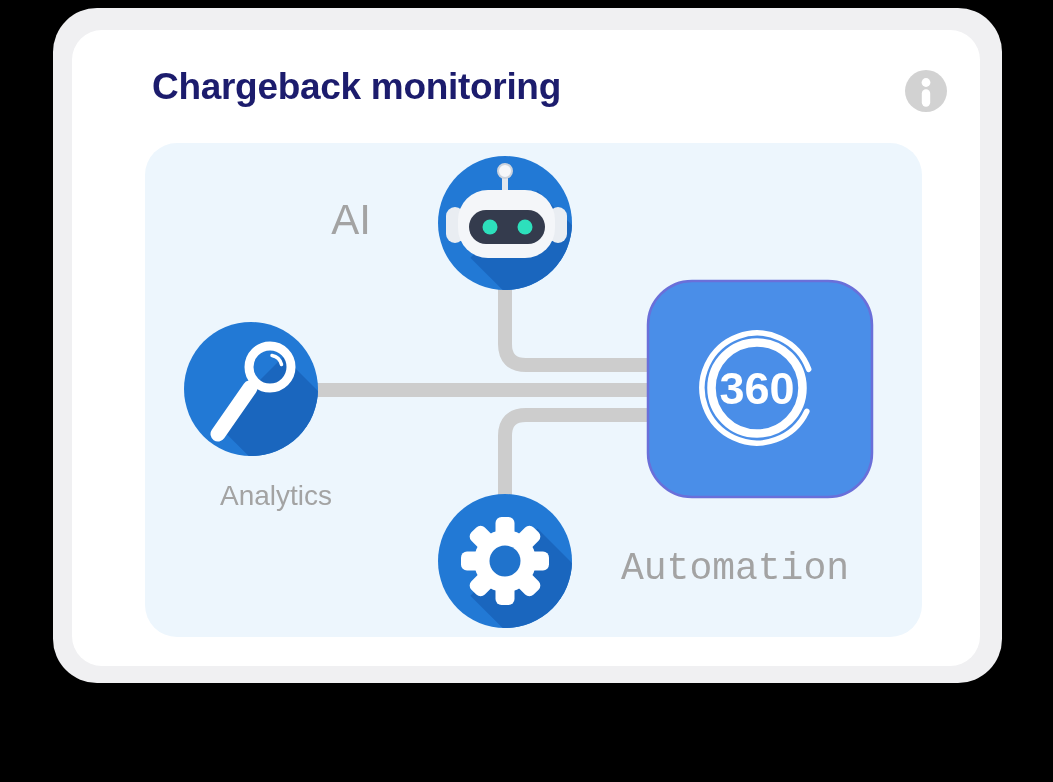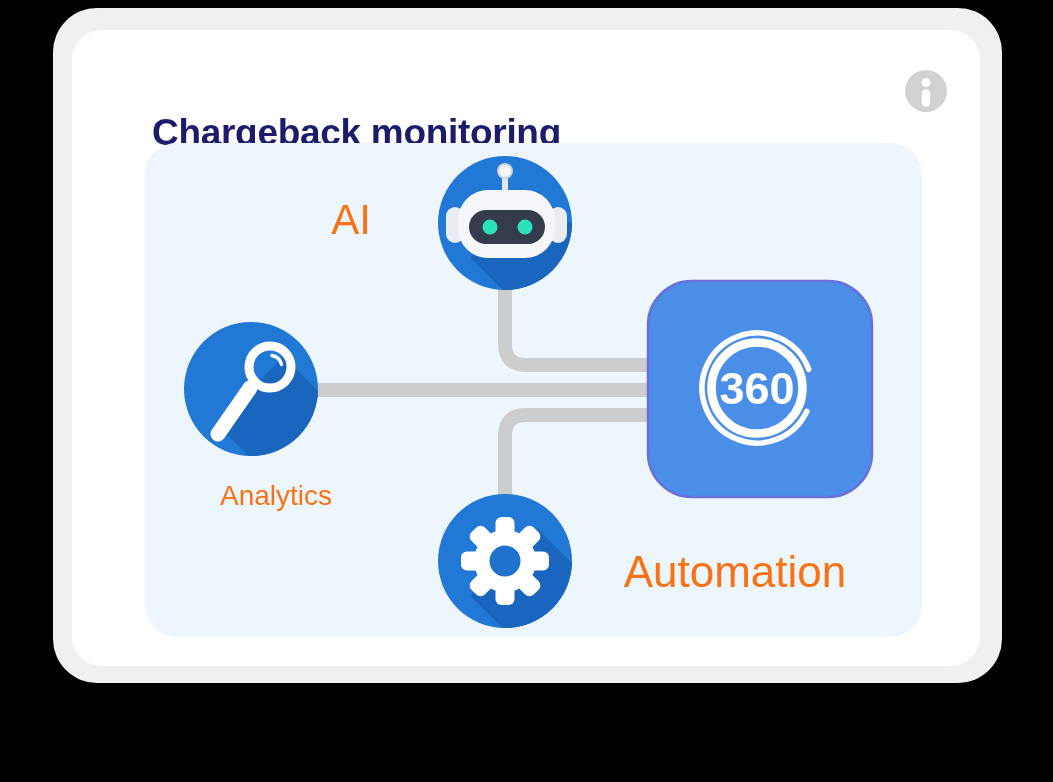--- a/index.html
+++ b/index.html
@@ -18,42 +18,41 @@
   .card {
     position: absolute; left: 72px; top: 30px;
     width: 908px; height: 636px;
     background: #ffffff; border-radius: 30px;
   }
   .card-title {
     position: absolute; left: 152px; top: 66px;
     font-size: 37px; font-weight: bold;
     color: #1c1c6d; letter-spacing: -0.3px;
     white-space: nowrap;
-    margin-top: 46px;
   }
   .info-button {
     position: absolute; left: 905px; top: 70px;
     width: 42px; height: 42px; cursor: pointer;
   }
   .panel {
     position: absolute; left: 145px; top: 143px;
     width: 777px; height: 494px;
     background: #edf6fd; border-radius: 32px;
   }
   .diagram-svg {
     position: absolute; left: 0; top: 0;
     width: 1053px; height: 782px;
   }
   .node-label {
-    position: absolute; color: #f97316; text-align: center;
+    position: absolute; color: #a3a3a3; text-align: center;
     white-space: nowrap;
   }
   .label-ai        { left: 281px; top: 196px; width: 140px; font-size: 42px; }
   .label-analytics { left: 161px; top: 480px; width: 230px; font-size: 28px; }
-  .label-automation{ left: 620px; top: 547px; width: 230px; font-size: 44px; }
+  .label-automation{ left: 620px; top: 547px; width: 230px; font-size: 38px; font-family: Liberation Mono, monospace; }
 </style>
 </head>
 <body>
 
 <div class="outer-frame"></div>
 <div class="card"></div>
 
 <div class="card-title">Chargeback monitoring</div>
 
 <svg class="info-button" viewBox="0 0 42 42">

